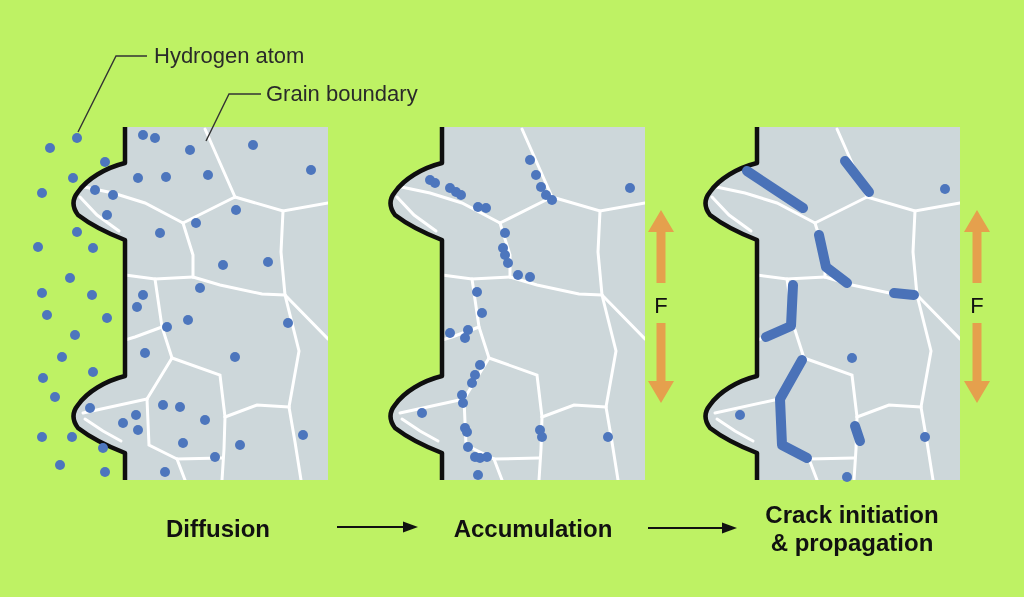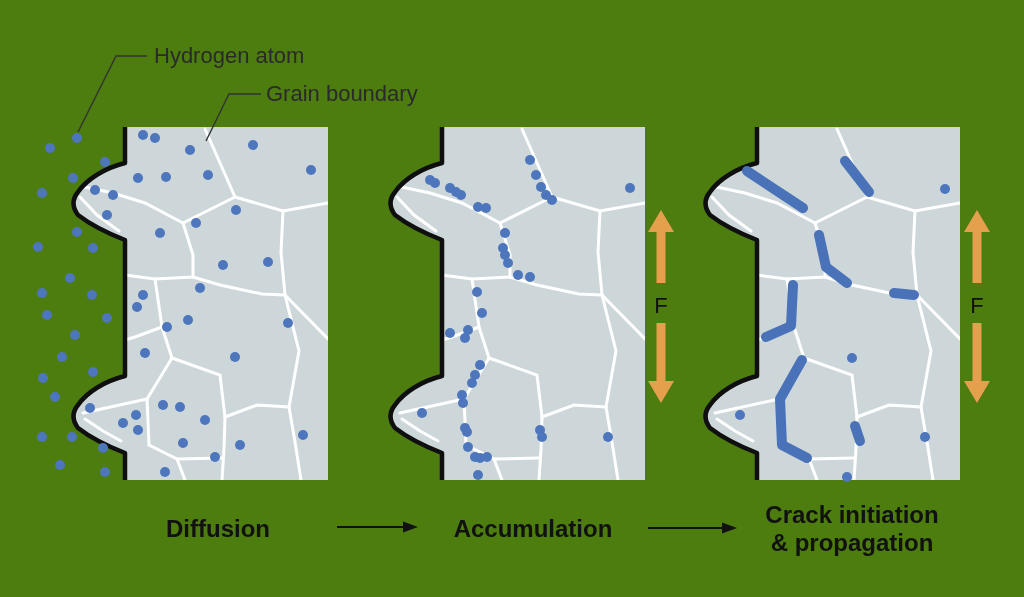--- a/index.html
+++ b/index.html
@@ -1,16 +1,16 @@
 <!DOCTYPE html>
 <html><head>
 <meta charset="utf-8">
 <style>
   html,body{margin:0;padding:0;background:#ffffff;}
-  #page{position:relative;width:1024px;height:597px;background:#4d7c0f;overflow:hidden;
+  #page{position:relative;width:1024px;height:597px;background:#bef264;overflow:hidden;
         font-family:"Liberation Sans", sans-serif;}
   svg text{font-family:"Liberation Sans", sans-serif;}
   .ann-text{font-size:22px;fill:#2a2a2a;}
   .stage-text{font-size:24px;font-weight:bold;fill:#111111;}
   .force-text{font-size:22px;fill:#111111;}
 </style>
 </head>
 <body>
 
 <div id="page">

